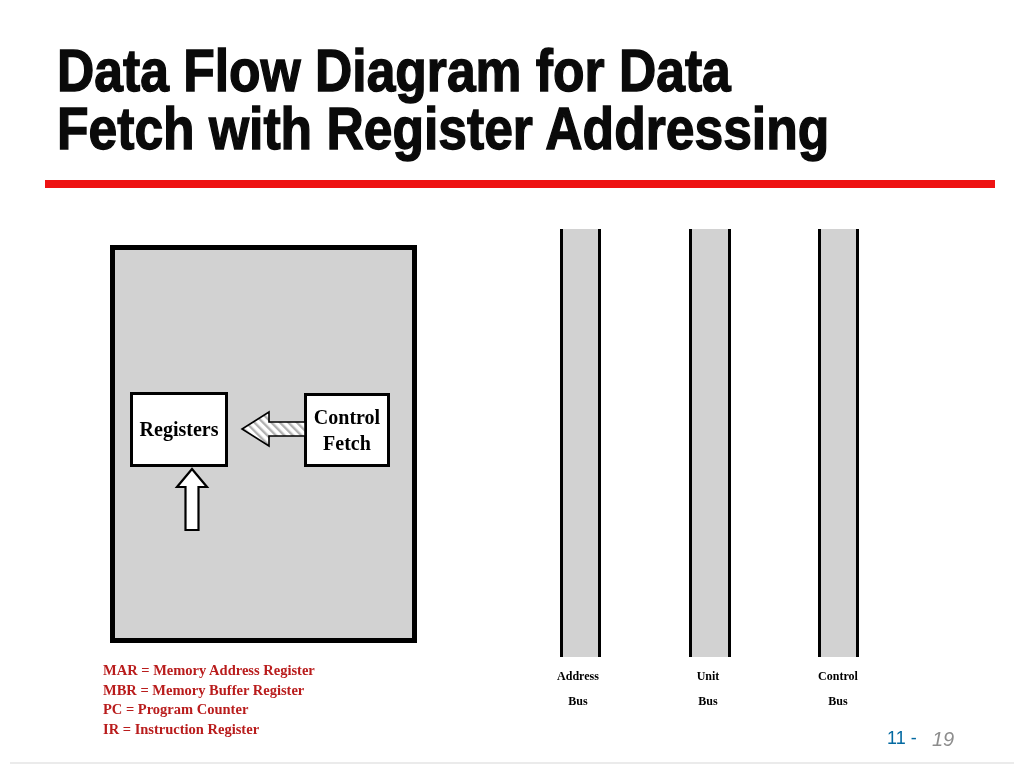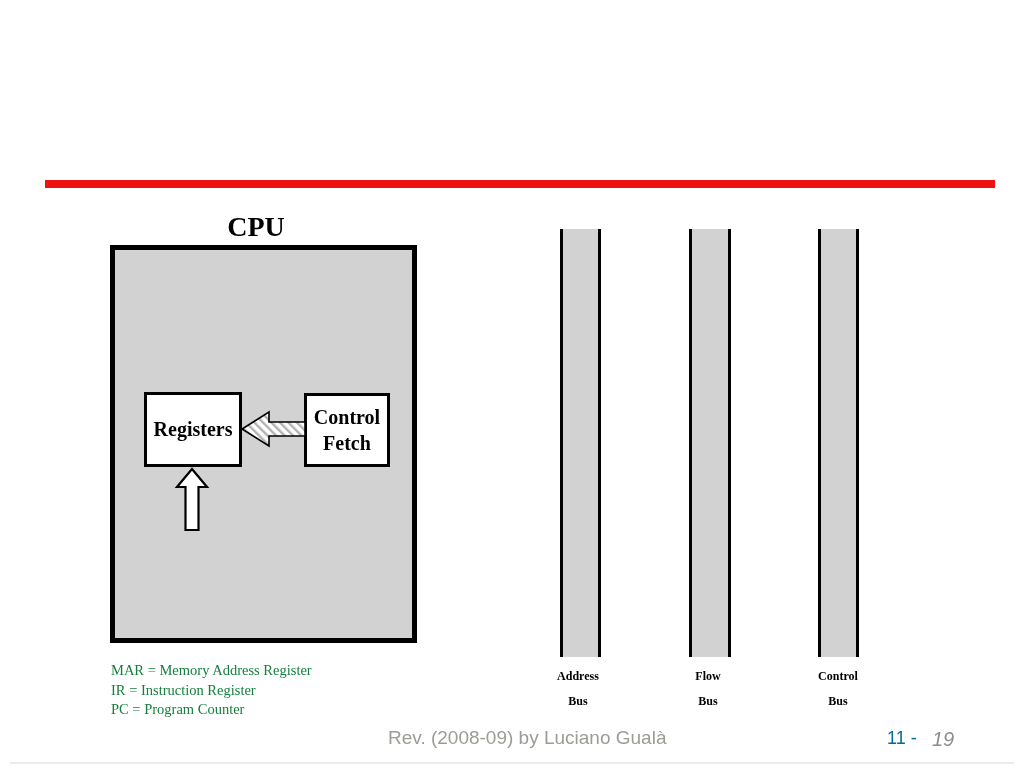--- a/index.html
+++ b/index.html
@@ -61,21 +61,21 @@
     position: absolute;
     background: #ffffff;
     border: 3px solid #000;
     display: flex;
     align-items: center;
     justify-content: center;
     text-align: center;
     font-weight: bold;
     color: #000;
   }
-  .registers-box { left: 144px; top: 392px; width: 92px; height: 69px; font-size: 20px; }
+  .registers-box { left: 130px; top: 392px; width: 92px; height: 69px; font-size: 20px; }
   .control-unit-box { left: 304px; top: 393px; width: 80px; height: 68px; font-size: 20px; line-height: 26px; }
   .ir-box { left: 150px; top: 530px; width: 79px; height: 68px; font-size: 22px; }
   
   .arrow-layer {
     position: absolute;
     left: 0; top: 0;
     width: 1024px; height: 768px;
     pointer-events: none;
   }
   
@@ -99,26 +99,26 @@
     font-size: 12px;
     line-height: 25px;
     color: #000;
   }
   .bus-label-address { left: 508px; }
   .bus-label-data    { left: 638px; }
   .bus-label-control { left: 768px; }
   
   .legend {
     position: absolute;
-    left: 111px;
+    left: 103px;
     top: 661px;
-    font-weight: normal;
+    font-weight: bold;
     font-size: 14.5px;
     line-height: 19.5px;
-    color: #15803d;
+    color: #b91c1c;
   }
   
   .footer-credit {
     position: absolute;
     left: 388px;
     top: 727px;
     font-family: "Liberation Sans", sans-serif;
     font-size: 19px;
     color: #9c9c96;
   }
@@ -146,23 +146,26 @@
     width: 1004px;
     height: 2px;
     background: #ebebeb;
   }
 </style>
 </head>
 <body>
 
 <div class="slide">
 
+  <div class="title">
+    <div class="tline">Data Flow Diagram for Data</div>
+    <div class="tline">Fetch with Register Addressing</div>
+  </div>
   <div class="red-rule"></div>
 
-  <div class="cpu-label">CPU</div>
   <div class="cpu-box"></div>
 
   <div class="inner-box registers-box">
     <span>Registers</span>
   </div>
 
   <div class="inner-box control-unit-box">
     <span>
       <span>Control</span><br>
       <span>Fetch</span>
@@ -185,32 +188,32 @@
 
   <div class="bus-bar bus-address"></div>
   <div class="bus-bar bus-data"></div>
   <div class="bus-bar bus-control"></div>
 
   <div class="bus-label bus-label-address">
     <span>Address</span><br>
     <span>Bus</span>
   </div>
   <div class="bus-label bus-label-data">
-    <span>Flow</span><br>
+    <span>Unit</span><br>
     <span>Bus</span>
   </div>
   <div class="bus-label bus-label-control">
     <span>Control</span><br>
     <span>Bus</span>
   </div>
 
   <div class="legend">
     <div>MAR = Memory Address Register</div>
+    <div>MBR = Memory Buffer Register</div>
+    <div>PC = Program Counter</div>
     <div>IR = Instruction Register</div>
-    <div>PC = Program Counter</div>
-  </div>
-
-  <div class="footer-credit">Rev. (2008-09) by Luciano Gualà</div>
+  </div>
+
   <div class="page-prefix">11 -</div>
   <div class="page-number">19</div>
   <div class="bottom-hairline"></div>
 
 </div>
 
 </body></html>

